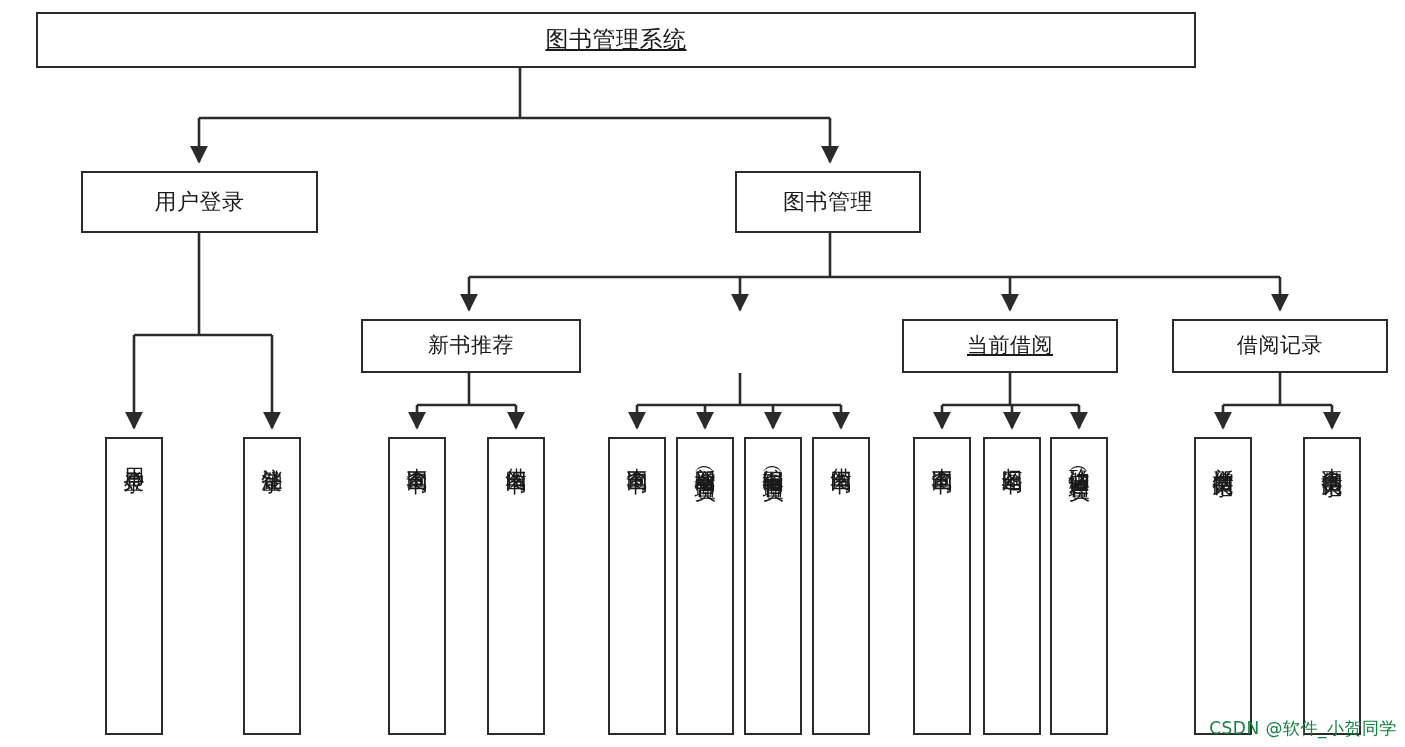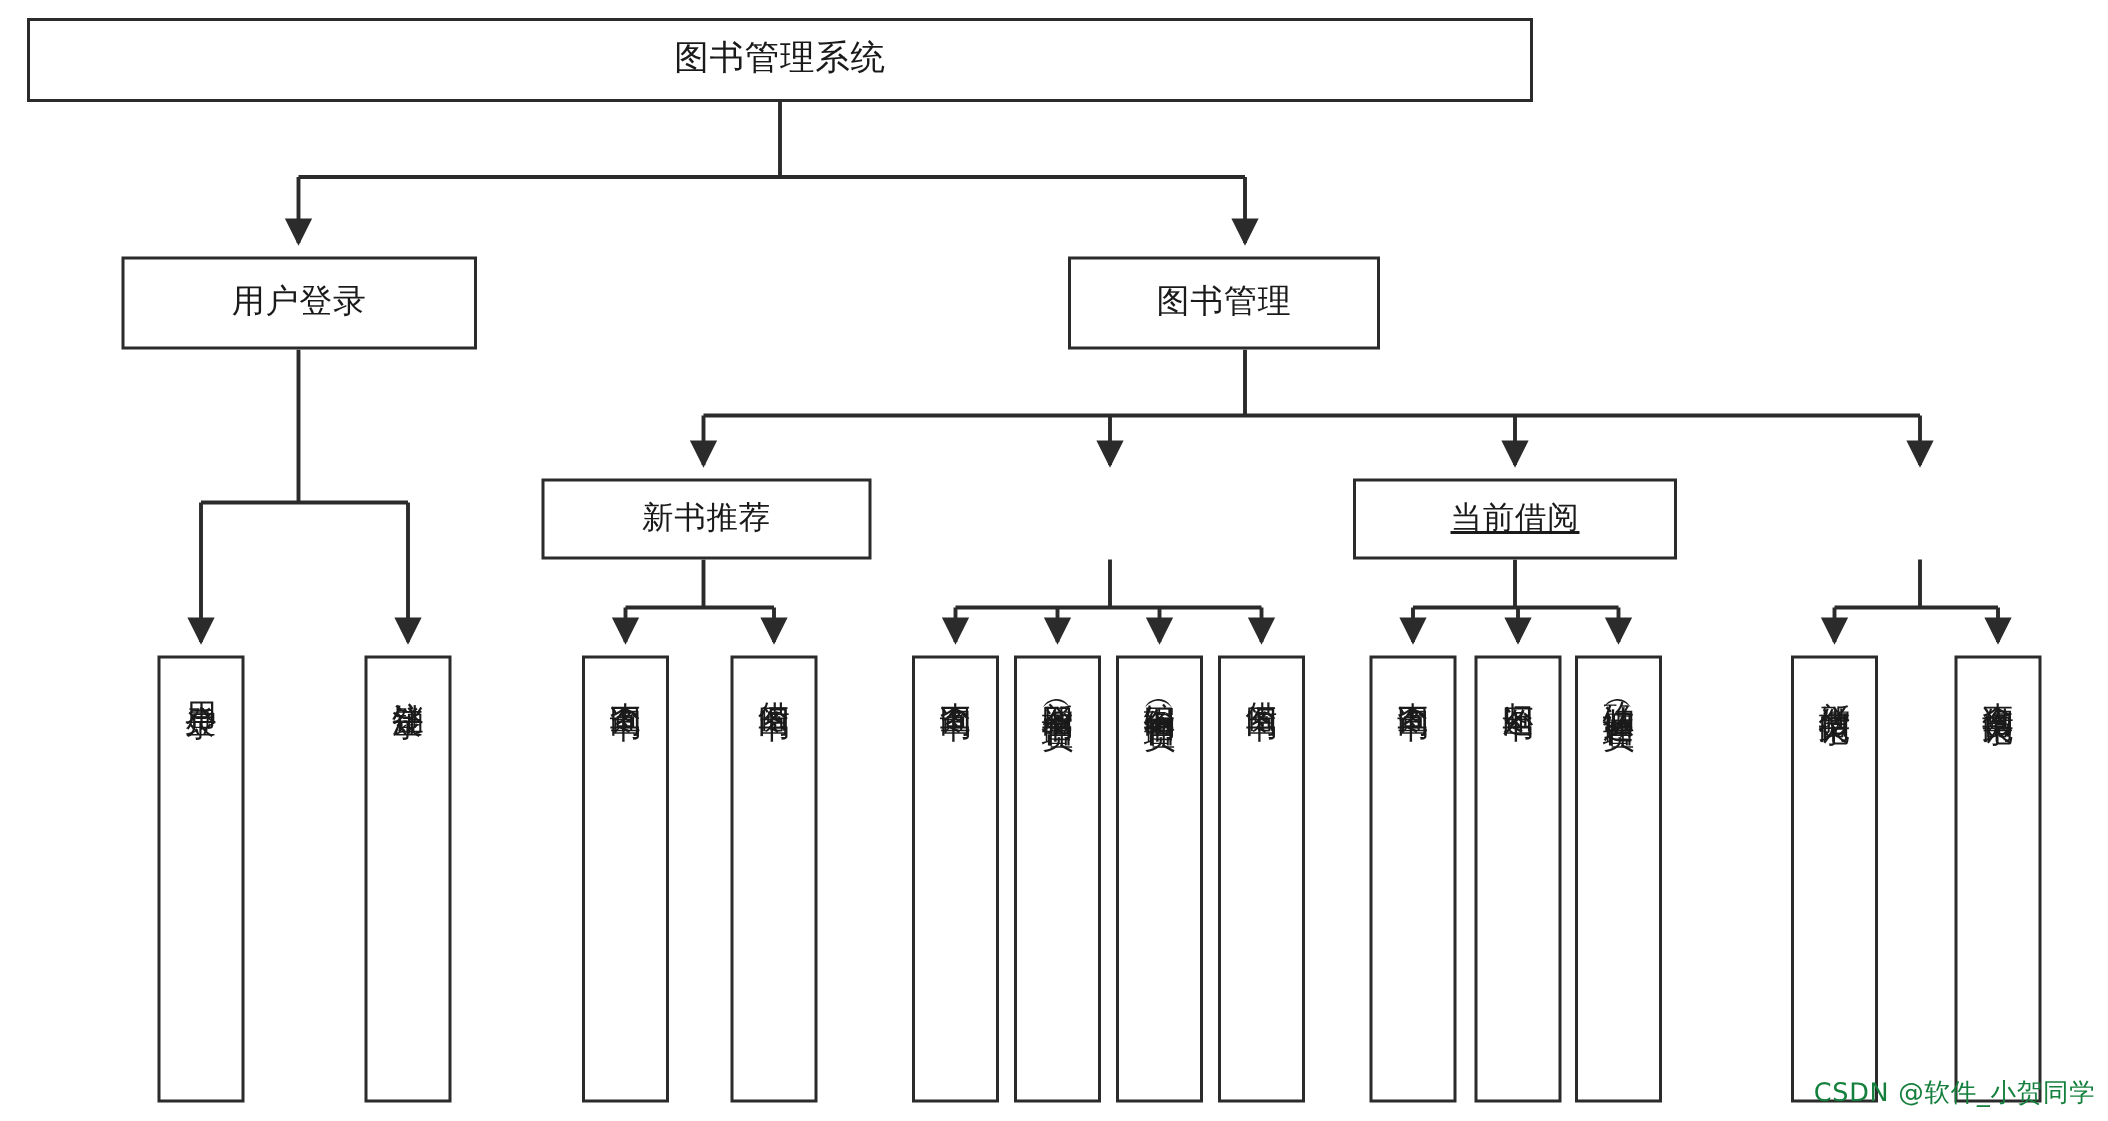--- a/index.html
+++ b/index.html
@@ -120,41 +120,44 @@
       <path d="M 1012 405 L 1012 428" marker-end="url(#arrow)"></path>
       <path d="M 1079 405 L 1079 428" marker-end="url(#arrow)"></path>
 
       <path d="M 1280 373 L 1280 405"></path>
       <path d="M 1223 405 L 1332 405"></path>
       <path d="M 1223 405 L 1223 428" marker-end="url(#arrow)"></path>
       <path d="M 1332 405 L 1332 428" marker-end="url(#arrow)"></path>
     </g>
   </svg>
 
-  <div class="node root" style="left:18px; top:12px; width:1004px; height:56px;">
+  <div class="node root" style="left:36px; top:12px; width:1160px; height:56px;text-decoration:underline;">
     <span class="node-label">图书管理系统</span>
   </div>
 
   <div class="node lvl1" style="left:81px; top:171px; width:237px; height:62px;">
     <span class="node-label">用户登录</span>
   </div>
 
-  <div class="node lvl1" style="left:712px; top:171px; width:208px; height:62px;">
+  <div class="node lvl1" style="left:735px; top:171px; width:186px; height:62px;">
     <span class="node-label">图书管理</span>
   </div>
 
   <div class="node lvl2" style="left:361px; top:319px; width:220px; height:54px;">
     <span class="node-label">新书推荐</span>
   </div>
 
 
   <div class="node lvl2" style="left:902px; top:319px; width:216px; height:54px;text-decoration:underline;">
     <span class="node-label">当前借阅</span>
   </div>
 
+  <div class="node lvl2" style="left:1172px; top:319px; width:216px; height:54px;">
+    <span class="node-label">借阅记录</span>
+  </div>
 
   <div class="node leaf" style="left:105px; top:437px; width:58px; height:298px;">
     <span class="node-label">用户登录</span>
   </div>
   <div class="node leaf" style="left:243px; top:437px; width:58px; height:298px;">
     <span class="node-label">注销登录</span>
   </div>
 
   <div class="node leaf" style="left:388px; top:437px; width:58px; height:298px;">
     <span class="node-label">查询图书</span>

